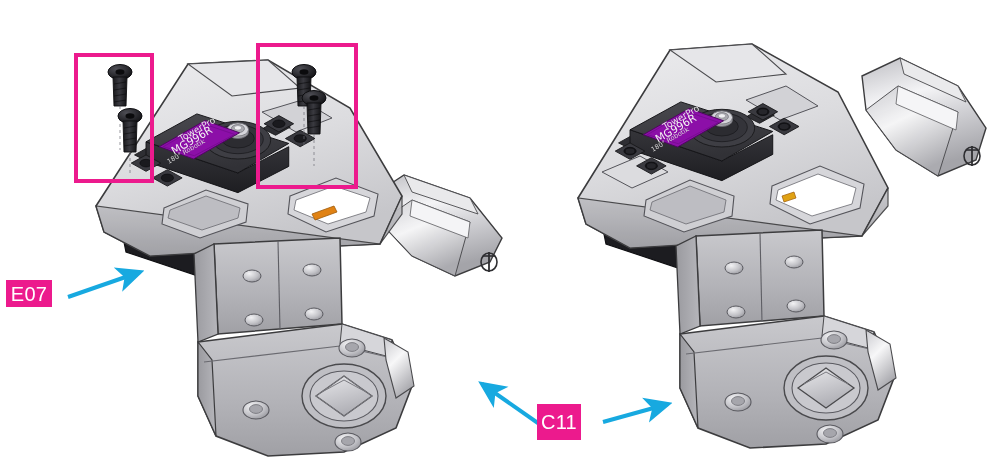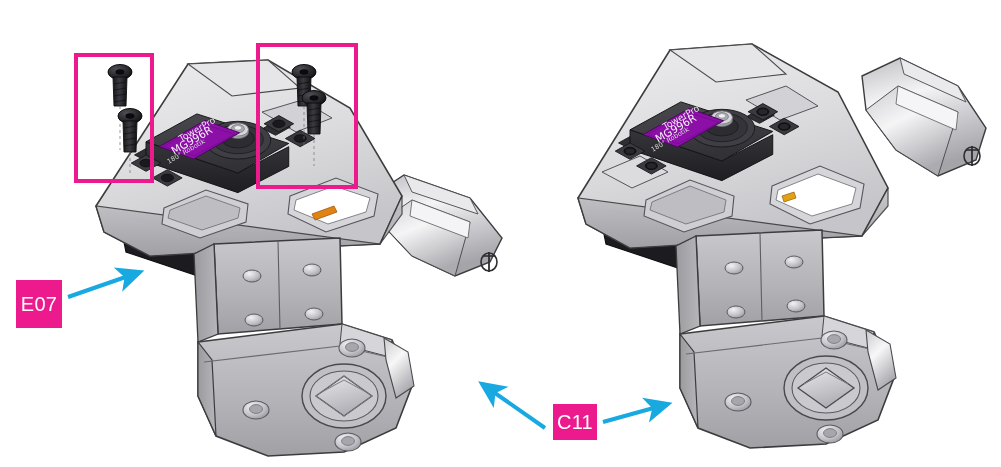--- a/index.html
+++ b/index.html
@@ -30,27 +30,27 @@
     align-items: center;
     justify-content: center;
     color: #ffffff;
     font-family: "Liberation Sans", sans-serif;
     font-size: 20px;
     line-height: 1;
     letter-spacing: 0.3px;
     user-select: none;
   }
   #callout-e07 {
-    left: 16px;
+    left: 6px;
     top: 280px;
     width: 46px;
-    height: 48px;
+    height: 27px;
   }
   #callout-c11 {
-    left: 553px;
+    left: 537px;
     top: 404px;
     width: 44px;
     height: 36px;
   }
 </style>
 </head>
 <body>
 
 <div id="stage" style="background: rgb(255, 255, 255);">
 

